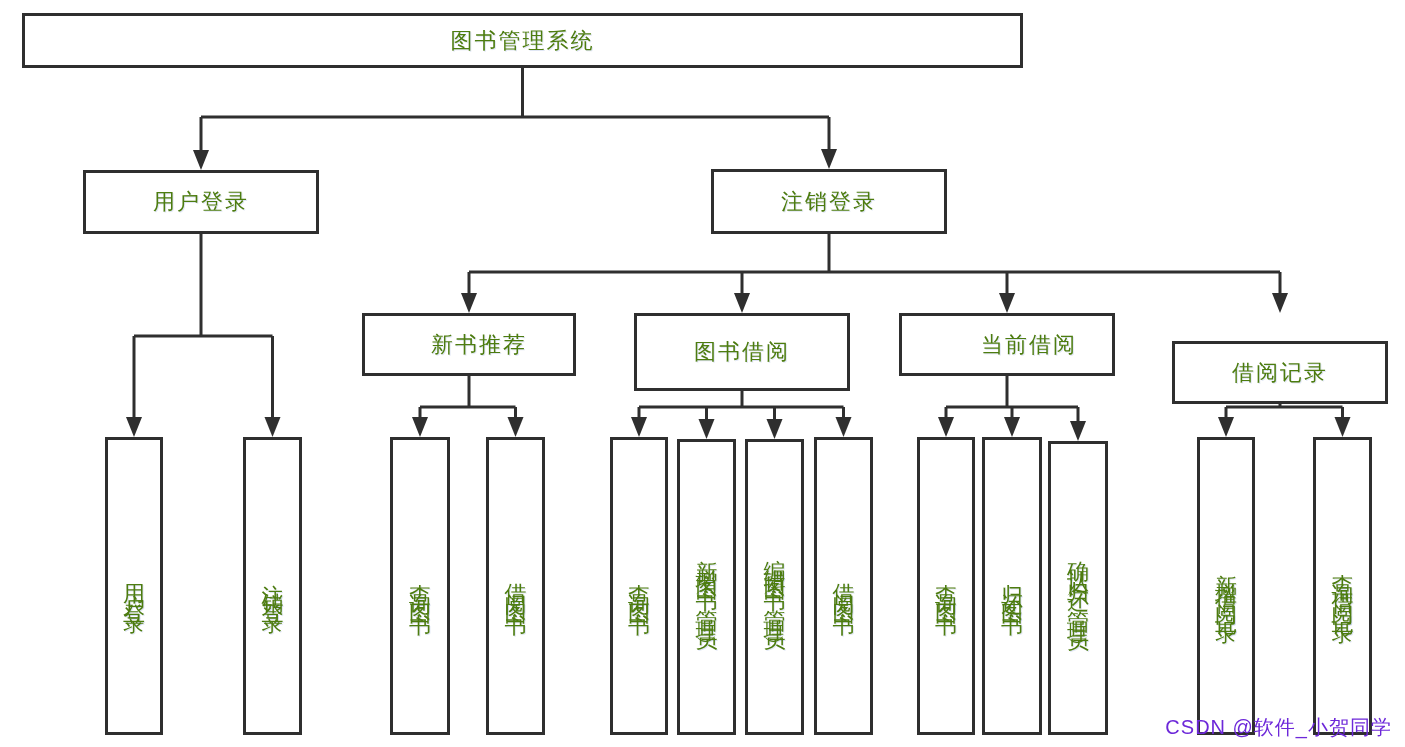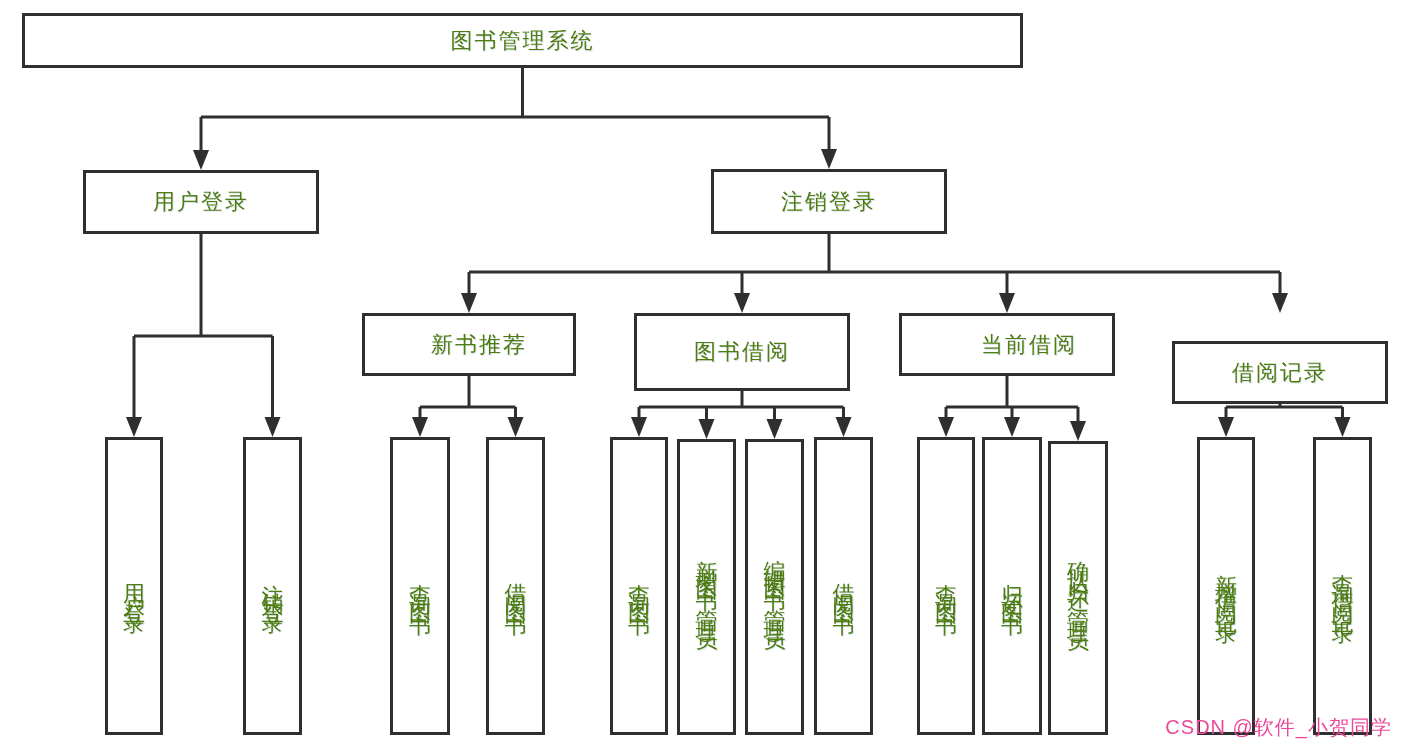--- a/index.html
+++ b/index.html
@@ -169,14 +169,14 @@
       <div class="node v" style="left: 1048px; top: 441px; width: 60px; height: 294px; border-color: rgb(47, 47, 47);">
         <span>确认归还（管理员）</span>
       </div>
       <div class="node v" style="left: 1197px; top: 437px; width: 58px; height: 298px; border-color: rgb(47, 47, 47);">
         <span>新增借阅记录</span>
       </div>
       <div class="node v" style="left: 1313px; top: 437px; width: 59px; height: 298px; border-color: rgb(47, 47, 47);">
         <span>查询借阅记录</span>
       </div>
     </div>
-  <div class="watermark" style="color: #ec4899;">CSDN @软件_小贺同学</div>
+  <div class="watermark" style="color: #6d28d9;">CSDN @软件_小贺同学</div>
 </div>
 
 </body></html>

